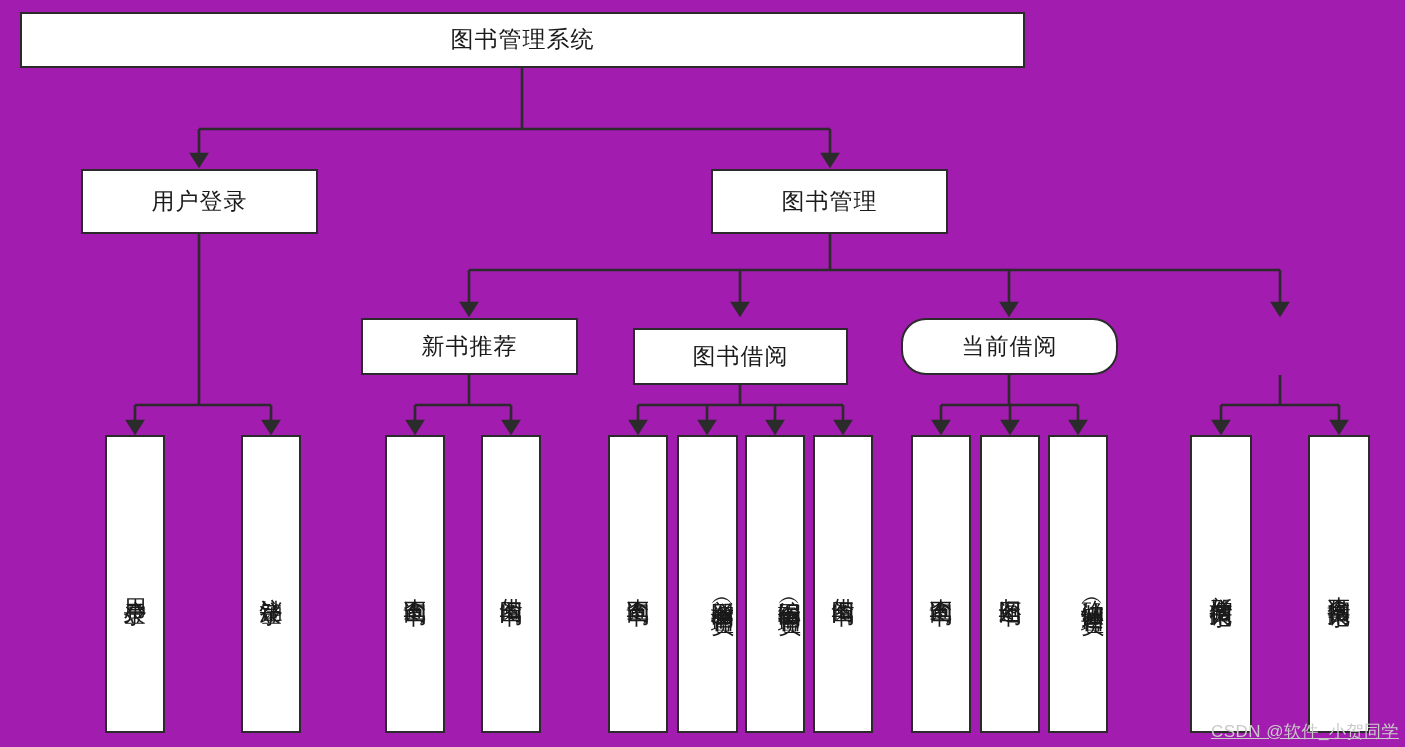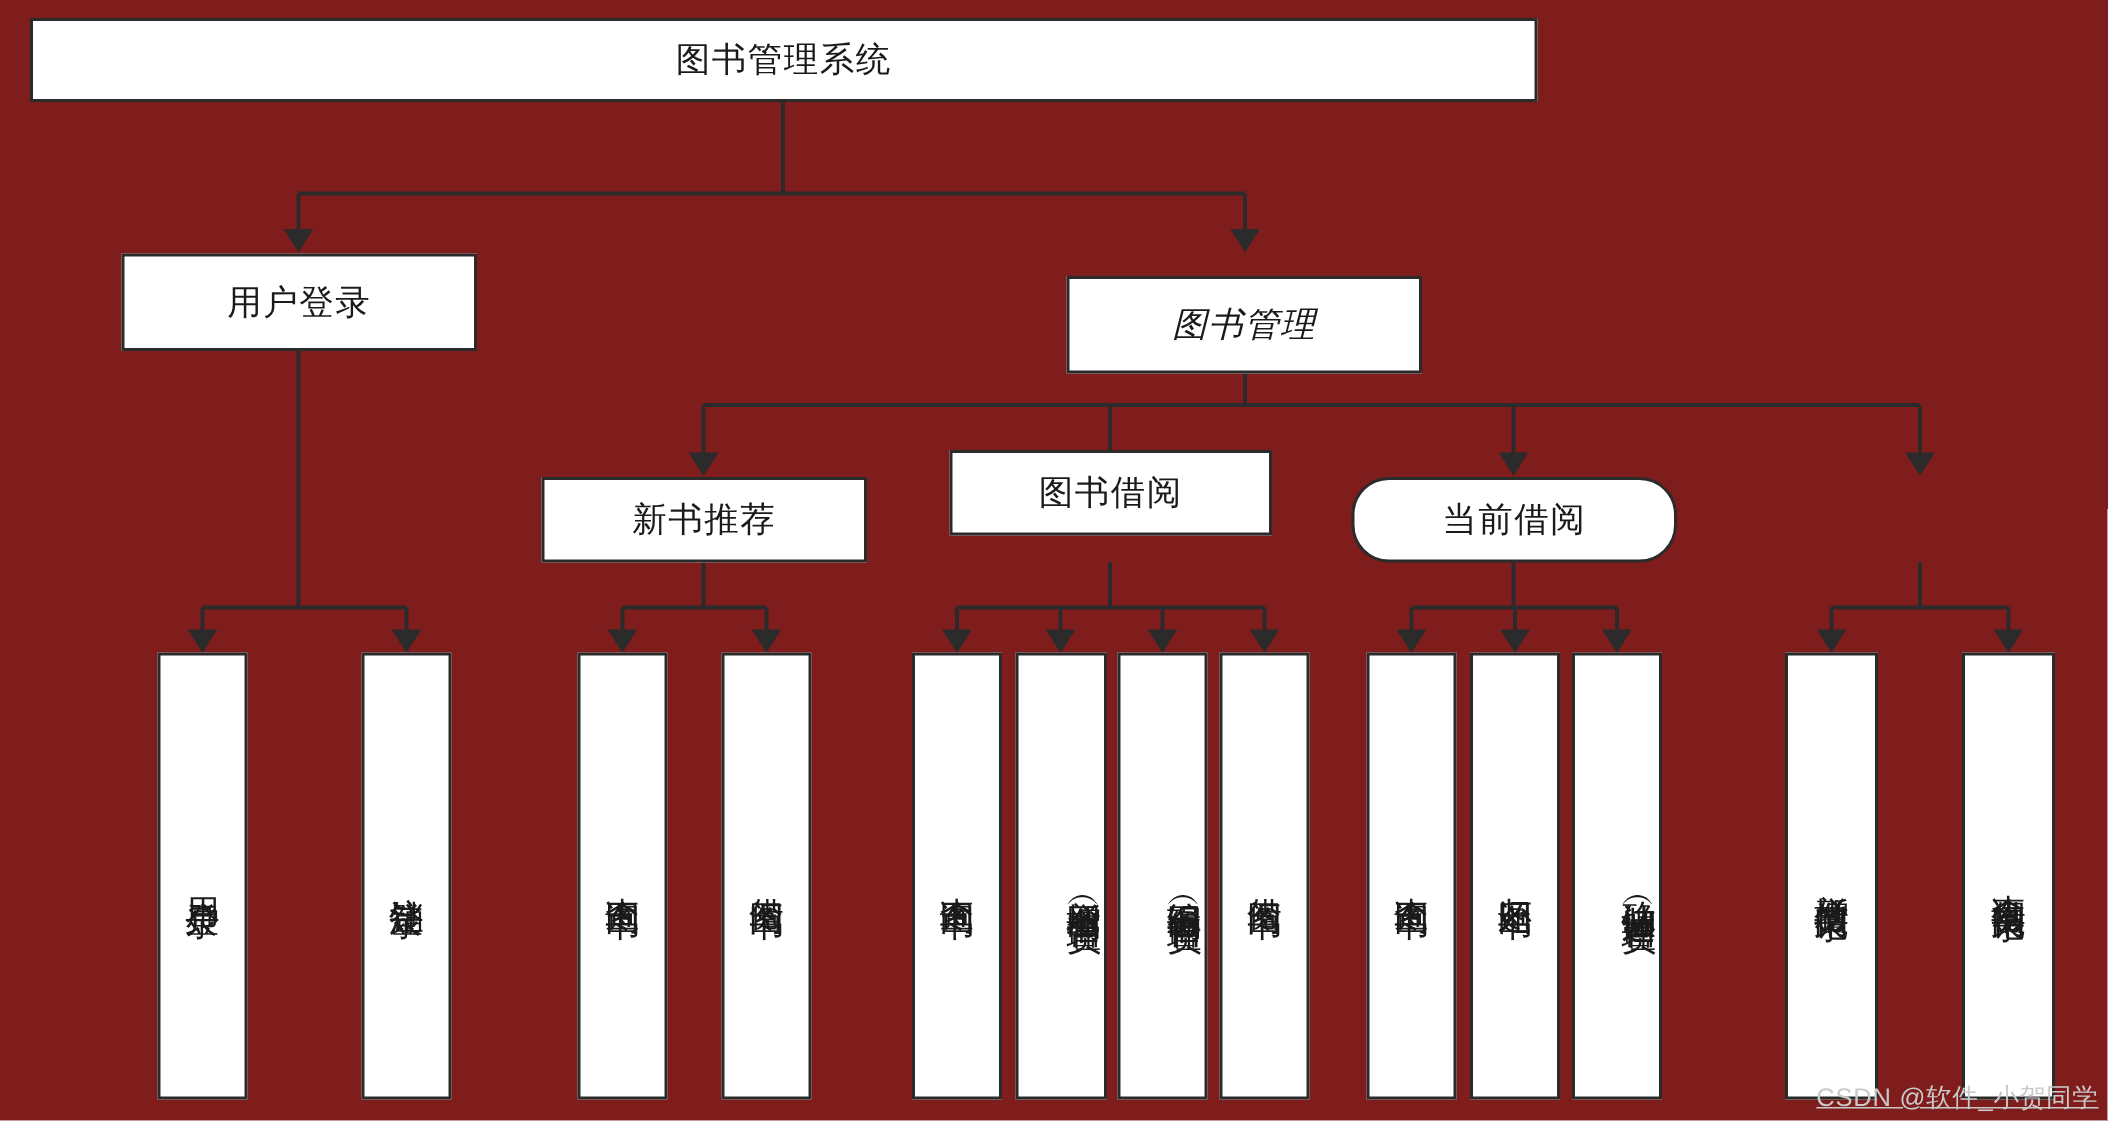--- a/index.html
+++ b/index.html
@@ -7,21 +7,21 @@
     padding: 0;
     background: #ffffff;
   }
   body {
     font-family: "Liberation Sans", "DejaVu Sans", sans-serif;
   }
   #canvas {
     position: relative;
     width: 1405px;
     height: 747px;
-    background: #7f1d1d;
+    background: #a21caf;
     overflow: hidden;
   }
   svg.wires {
     position: absolute;
     left: 0;
     top: 0;
     width: 1405px;
     height: 747px;
     pointer-events: none;
   }
@@ -124,28 +124,28 @@
     </g>
   </svg>
 
   <div class="node horiz" style="left:20px; top:12px; width:1005px; height:56px;">
     <span class="label">图书管理系统</span>
   </div>
 
   <div class="node horiz" style="left:81px; top:169px; width:237px; height:65px;">
     <span class="label">用户登录</span>
   </div>
-  <div class="node horiz" style="left:711px; top:184px; width:237px; height:65px;font-style:italic;">
+  <div class="node horiz" style="left:711px; top:169px; width:237px; height:65px;">
     <span class="label">图书管理</span>
   </div>
 
   <div class="node horiz" style="left:361px; top:318px; width:217px; height:57px;">
     <span class="label">新书推荐</span>
   </div>
-  <div class="node horiz" style="left:633px; top:300px; width:215px; height:57px;">
+  <div class="node horiz" style="left:633px; top:328px; width:215px; height:57px;">
     <span class="label">图书借阅</span>
   </div>
   <div class="node horiz" style="left:901px; top:318px; width:217px; height:57px;border-radius:25px;">
     <span class="label">当前借阅</span>
   </div>
 
   <div class="node vert centered" style="left:105px; top:435px; width:60px; height:298px;">
     <span class="label">用户登录</span>
   </div>
   <div class="node vert centered" style="left:241px; top:435px; width:60px; height:298px;">

